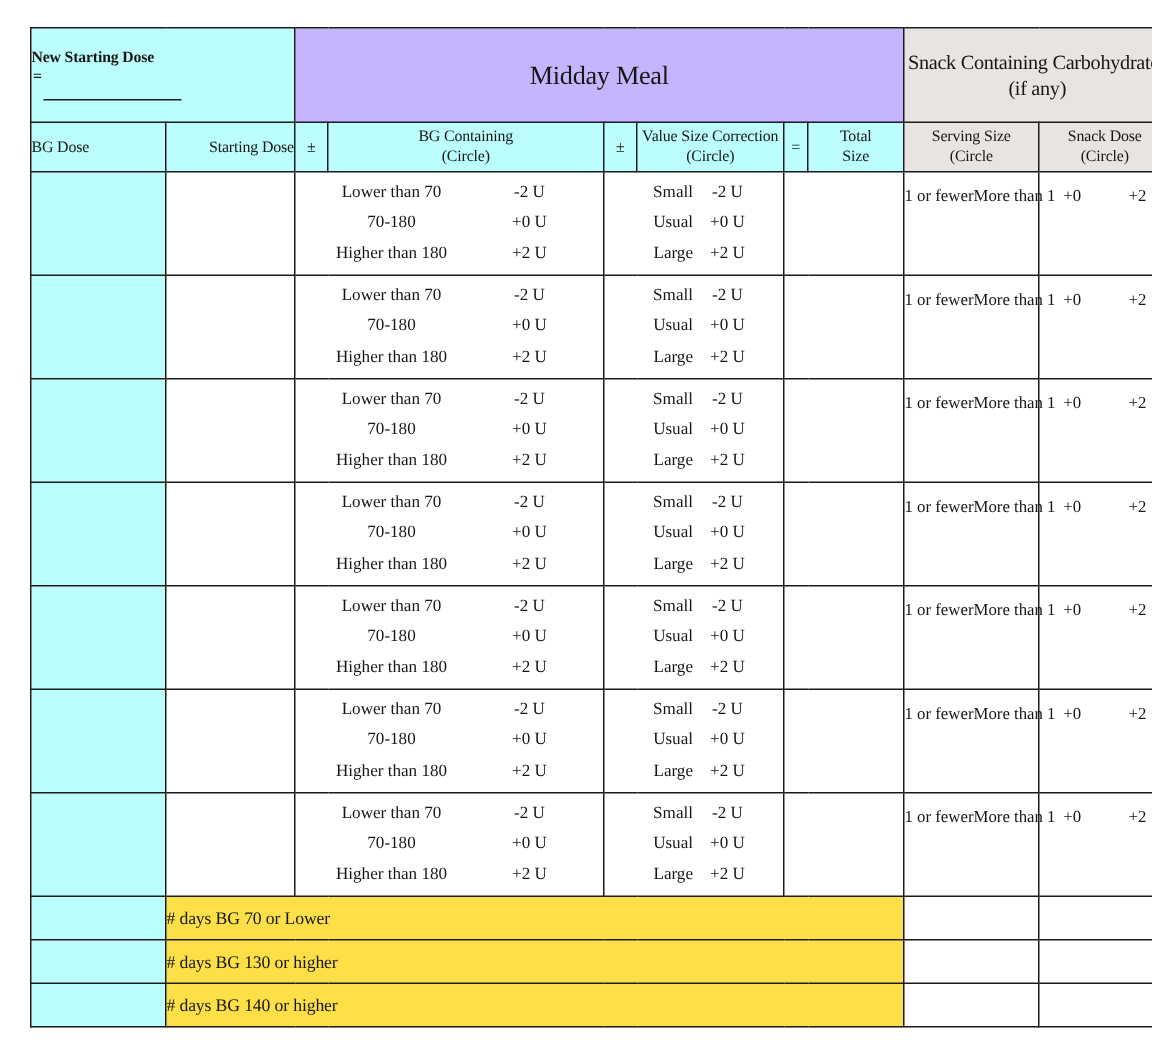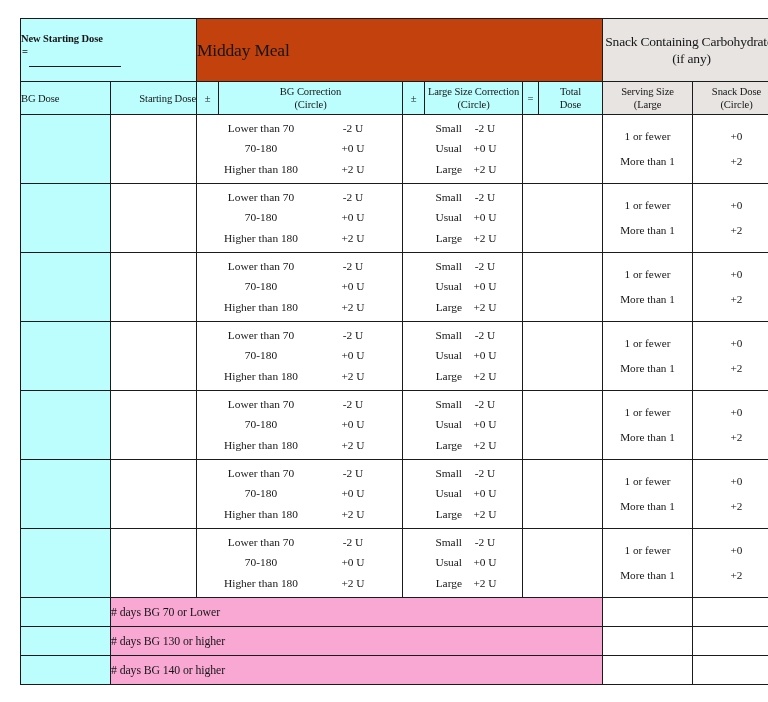--- a/index.html
+++ b/index.html
@@ -61,22 +61,22 @@
   }
   .newdose-blank {
     margin-top: 6px;
     margin-left: 8px;
     width: 92px;
     border-bottom: 1.4px solid #1b1b1b;
     height: 1px;
   }
 
   .cell-mealtitle {
-    background: #c2410c;
-    text-align: left;
+    background: #c4b5fd;
+    text-align: center;
     font-size: 17.5px;
     font-weight: bold;
     letter-spacing: -0.2px;
   }
 
   .cell-snacktitle {
     background: #e7e4e2;
     text-align: center;
     font-size: 13.5px;
     font-weight: bold;
@@ -142,39 +142,39 @@
 
   
   .msc .lbl { flex: 0 0 auto; width: 52px; text-align: right; padding-left: 7px; }
   .msc .val { flex: 0 0 auto; width: 46px; text-align: center; }
 
   
   .dbl {
     width: 100%;
     height: 100%;
     display: flex;
-    flex-direction: column;
+    flex-direction: row;
     justify-content: space-around;
     box-sizing: border-box;
     padding: 9px 0;
   }
   .dbl .line {
     text-align: center;
     font-size: 11.2px;
     line-height: 15px;
     white-space: nowrap;
   }
 
   
   .sum-bg {
     background: #bcfdfd;
     height: 28px;
   }
   .sum-text {
-    background: #f9a8d4;
+    background: #fde047;
     height: 28px;
     text-align: left;
     padding-left: 9px;
     font-size: 11.8px;
     letter-spacing: -0.1px;
   }
   .sum-blank { background: #ffffff; height: 28px; }
 </style>
 </head>
 <body>
@@ -204,36 +204,36 @@
       </td>
       <td class="cell-mealtitle" colspan="6">Midday Meal</td>
       <td class="cell-snacktitle" colspan="2">Snack Containing Carbohydrates (if any)</td>
     </tr>
 
     <tr>
       <td class="hdr hdr-bg">BG Dose</td>
       <td class="hdr hdr-sd">Starting Dose</td>
       <td class="hdr hdr-sign">±</td>
       <td class="hdr hdr-2line">
-        <div>BG Correction</div>
+        <div>BG Containing</div>
         <div>(Circle)</div>
       </td>
       <td class="hdr hdr-sign">±</td>
       <td class="hdr hdr-2line">
-        <div>Large Size Correction</div>
+        <div>Value Size Correction</div>
         <div>(Circle)</div>
       </td>
       <td class="hdr hdr-sign">=</td>
       <td class="hdr hdr-total">
         <div>Total</div>
-        <div>Dose</div>
+        <div>Size</div>
       </td>
       <td class="hdr-gray">
         <div>Serving Size</div>
-        <div>(Large</div>
+        <div>(Circle</div>
       </td>
       <td class="hdr-gray">
         <div>Snack Dose</div>
         <div>(Circle)</div>
       </td>
     </tr>
 
     </tbody>
       <tbody id="data-rows">
         <tr>

